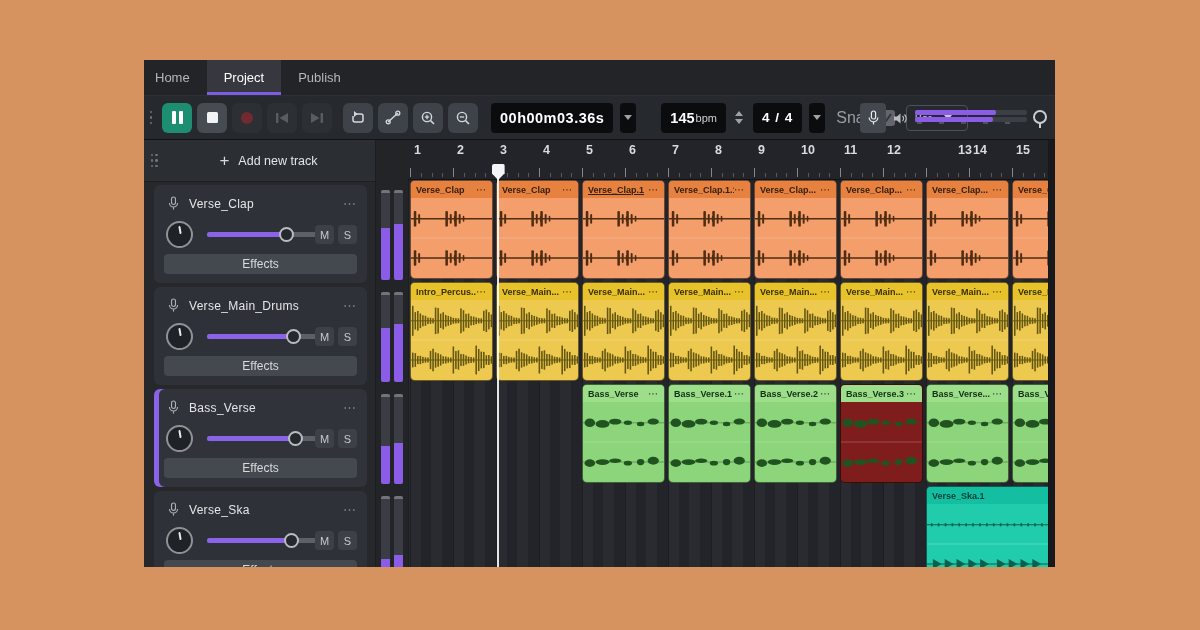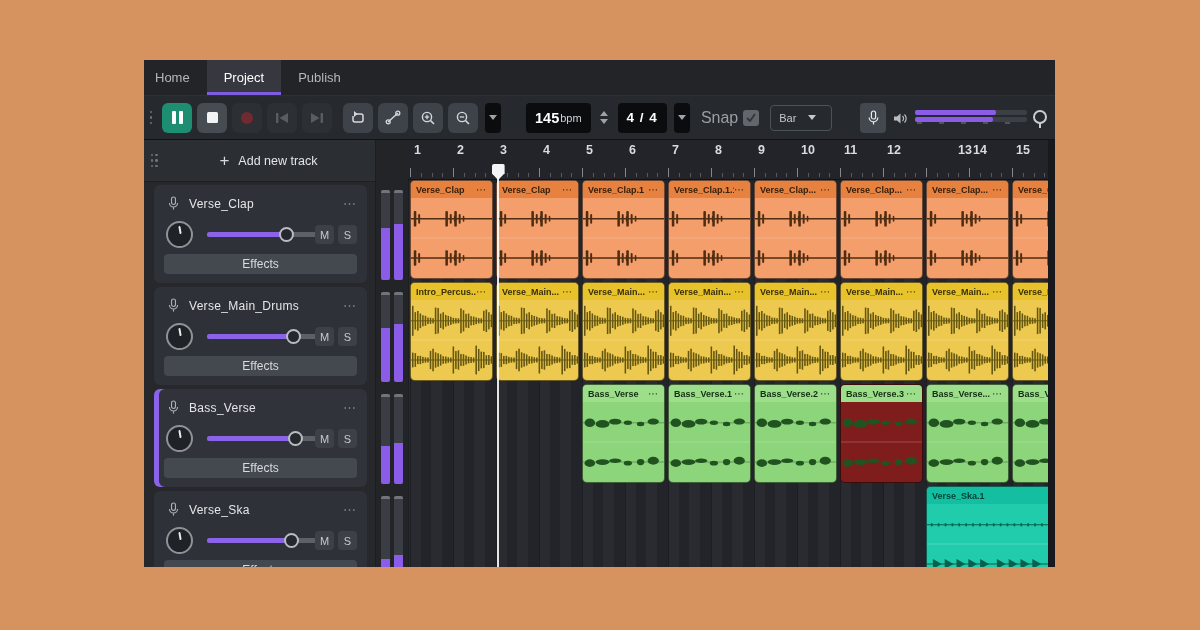--- a/index.html
+++ b/index.html
@@ -171,20 +171,23 @@
       </svg>
     </div>
     <div class="tbtn lite">
       <svg class="icon" width="16" height="16" viewBox="0 0 16 16">
         <circle cx="7" cy="7" r="4.6" fill="none" stroke="#d6d8da" stroke-width="1.4"></circle>
         <line x1="10.6" y1="10.6" x2="14" y2="14" stroke="#d6d8da" stroke-width="1.5"></line>
         <line x1="4.8" y1="7" x2="9.2" y2="7" stroke="#d6d8da" stroke-width="1.3"></line>
       </svg>
     </div>
 
+    <div class="blackbox" style="margin-left:8px">
+      <span class="timetext">00h00m03.36s</span>
+    </div>
     <div class="caretbox">
         <span class="caret"></span>
       </div>
 
     <div class="blackbox" style="margin-left:20px">
       <span class="bpmtext">145</span>
       <span class="bpmunit">bpm</span>
     </div>
     <div class="stepper">
         <span class="up"></span>
@@ -540,21 +543,21 @@
                   <rect x="39.720000000000006" y="56.5" width="2" height="10" rx="1" fill="#4f2d12"></rect>
                   <rect x="43.92" y="58.5" width="1.6" height="6" rx="0.8" fill="#4f2d12"></rect>
                   <rect x="44.35000000000001" y="53.5" width="2.6" height="16" rx="1" fill="#4f2d12"></rect>
                   <rect x="48.85000000000001" y="56.5" width="2" height="10" rx="1" fill="#4f2d12"></rect>
                   <rect x="53.050000000000004" y="58.5" width="1.6" height="6" rx="0.8" fill="#4f2d12"></rect>
                 </svg>
               </div>
             </div>
             <div class="clip" style="left: 174px; width: 83px; background: rgb(243, 158, 107);">
               <div class="cliphead" style="background: rgb(230, 129, 63);">
-                <span class="clipname" style="color: rgb(53, 32, 12);">Verse_Clap.1</span>
+                <span class="clipname" style="color: rgb(53, 32, 12); text-decoration: underline;">Verse_Clap.1</span>
                 <span class="clipmenu" style="color: rgb(53, 32, 12);">⋯</span>
               </div>
               <div class="clipbody">
                 <svg viewBox="0 0 83 82" preserveAspectRatio="none">
                   <line x1="0" y1="41" x2="83" y2="41" stroke="rgba(255,255,255,0.22)" stroke-width="1"></line>
                   <line x1="0" y1="21.32" x2="83" y2="21.32" stroke="#4f2d12" stroke-width="1.4"></line>
                   <rect x="2.8500000000000005" y="13.32" width="2.6" height="16" rx="1" fill="#4f2d12"></rect>
                   <rect x="7.3500000000000005" y="16.32" width="2" height="10" rx="1" fill="#4f2d12"></rect>
                   <rect x="35.220000000000006" y="13.32" width="2.6" height="16" rx="1" fill="#4f2d12"></rect>
                   <rect x="39.720000000000006" y="16.32" width="2" height="10" rx="1" fill="#4f2d12"></rect>

